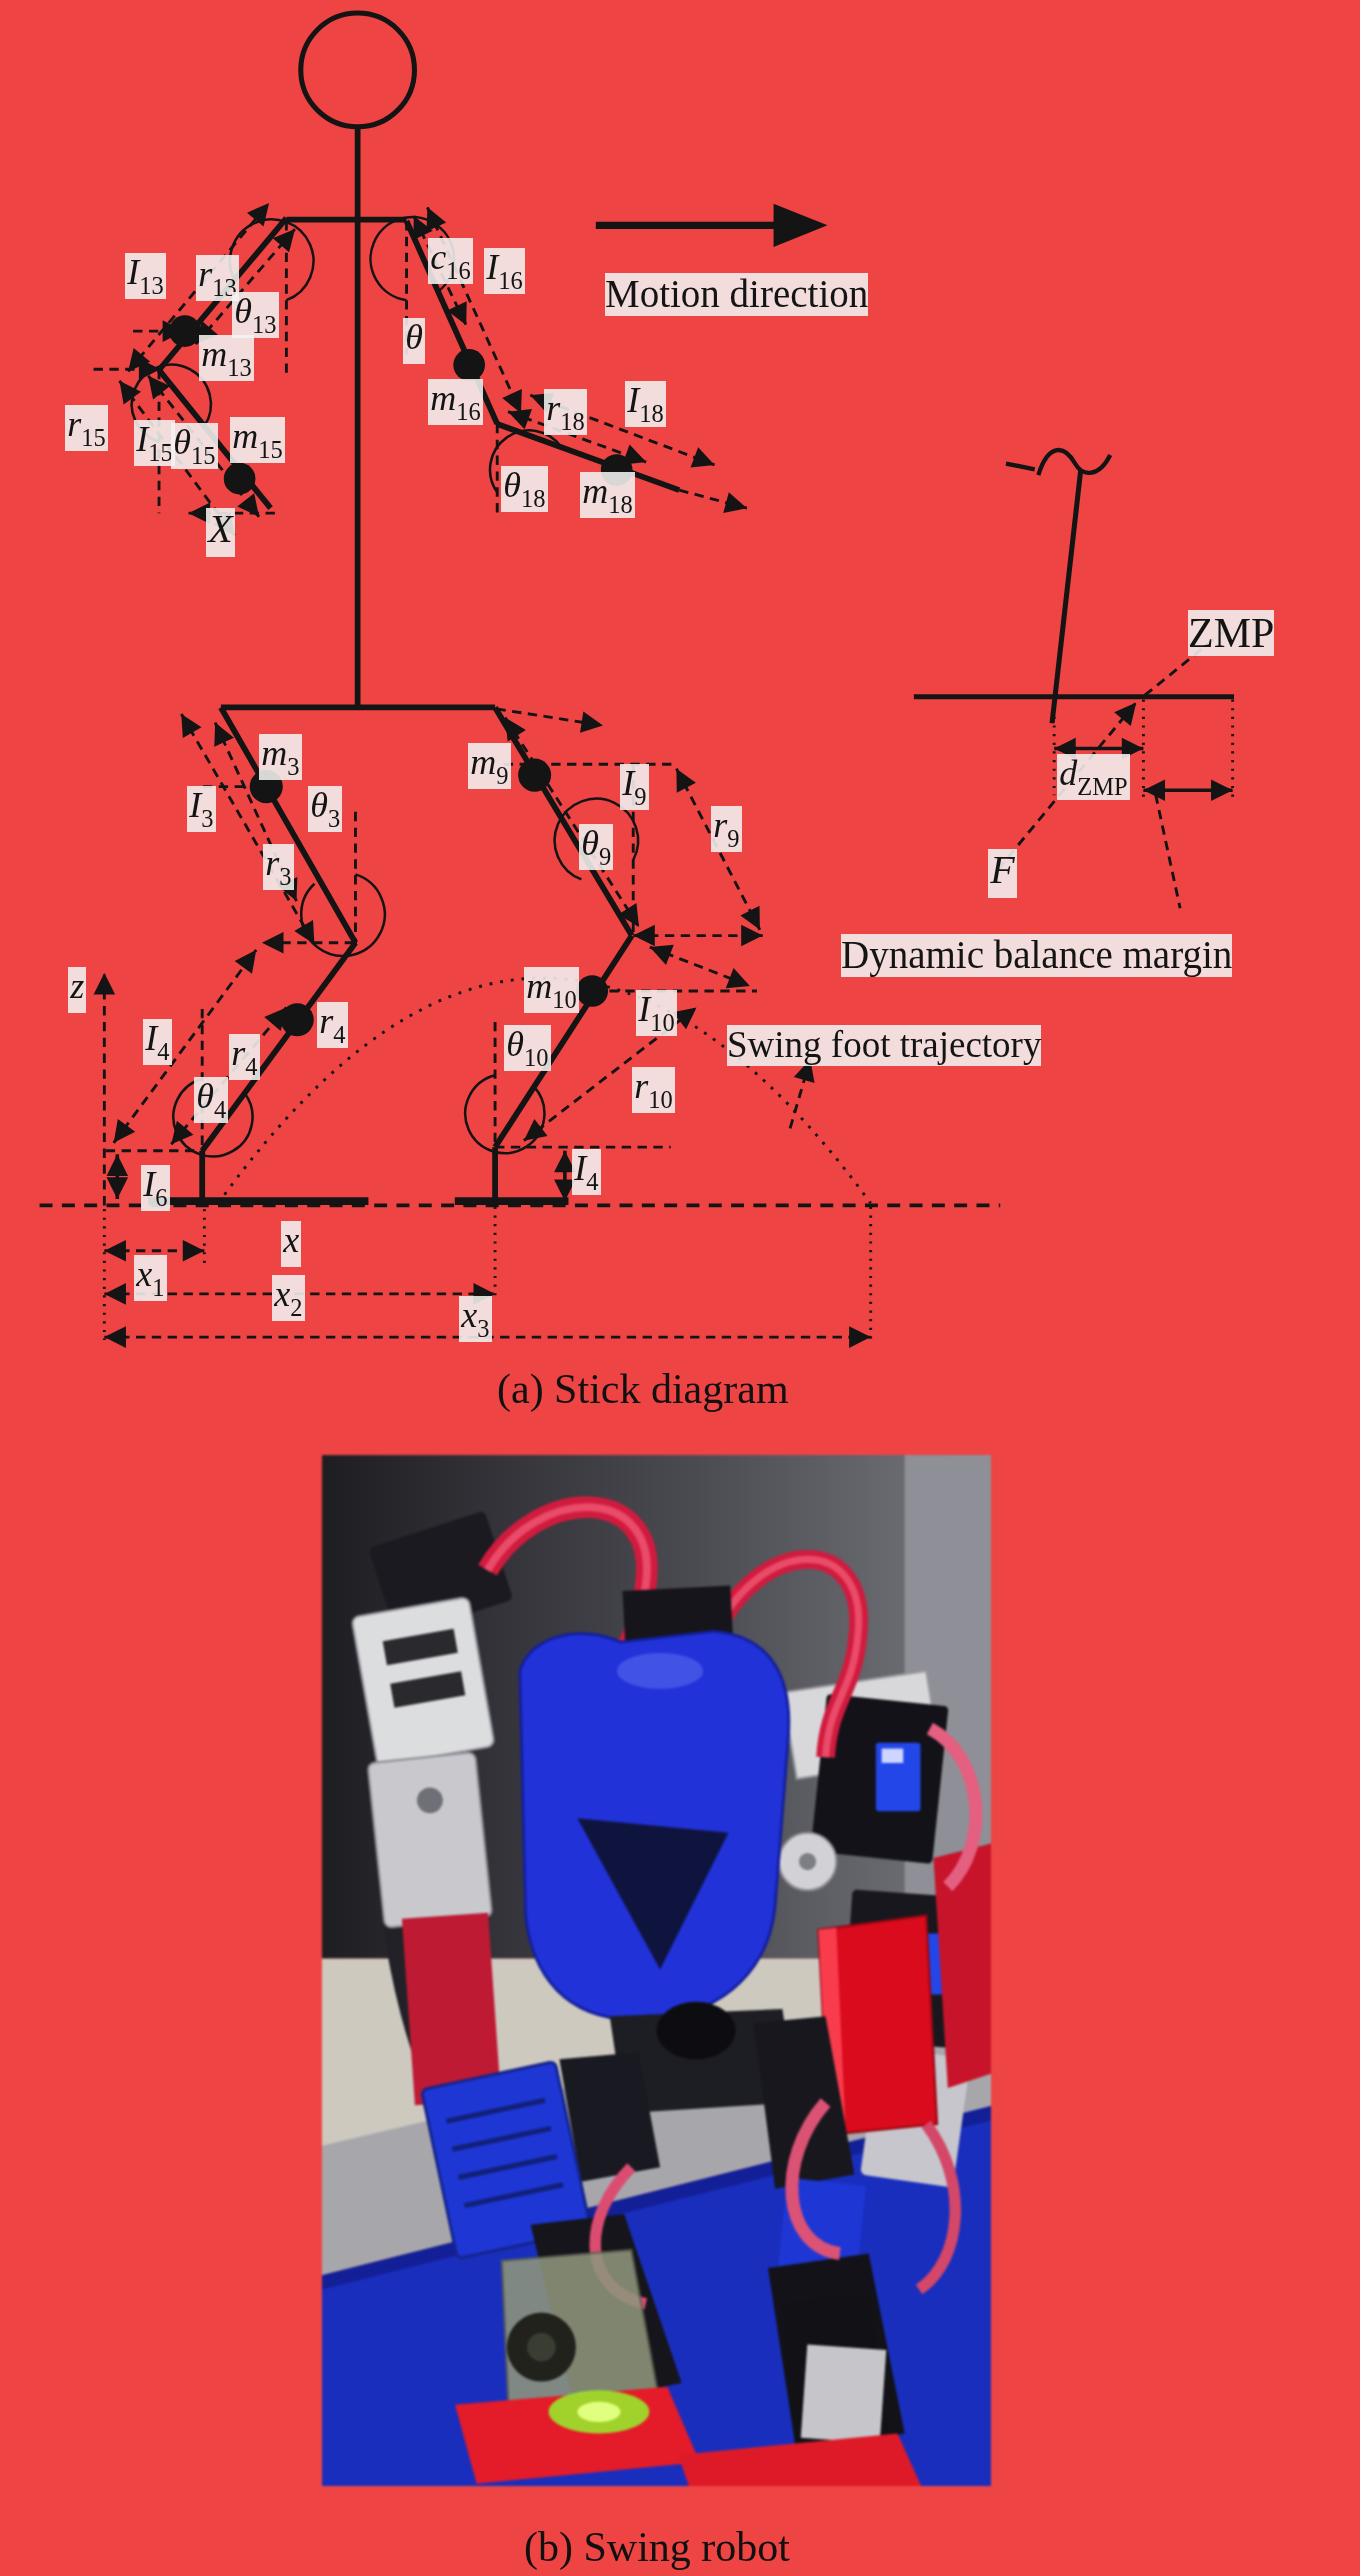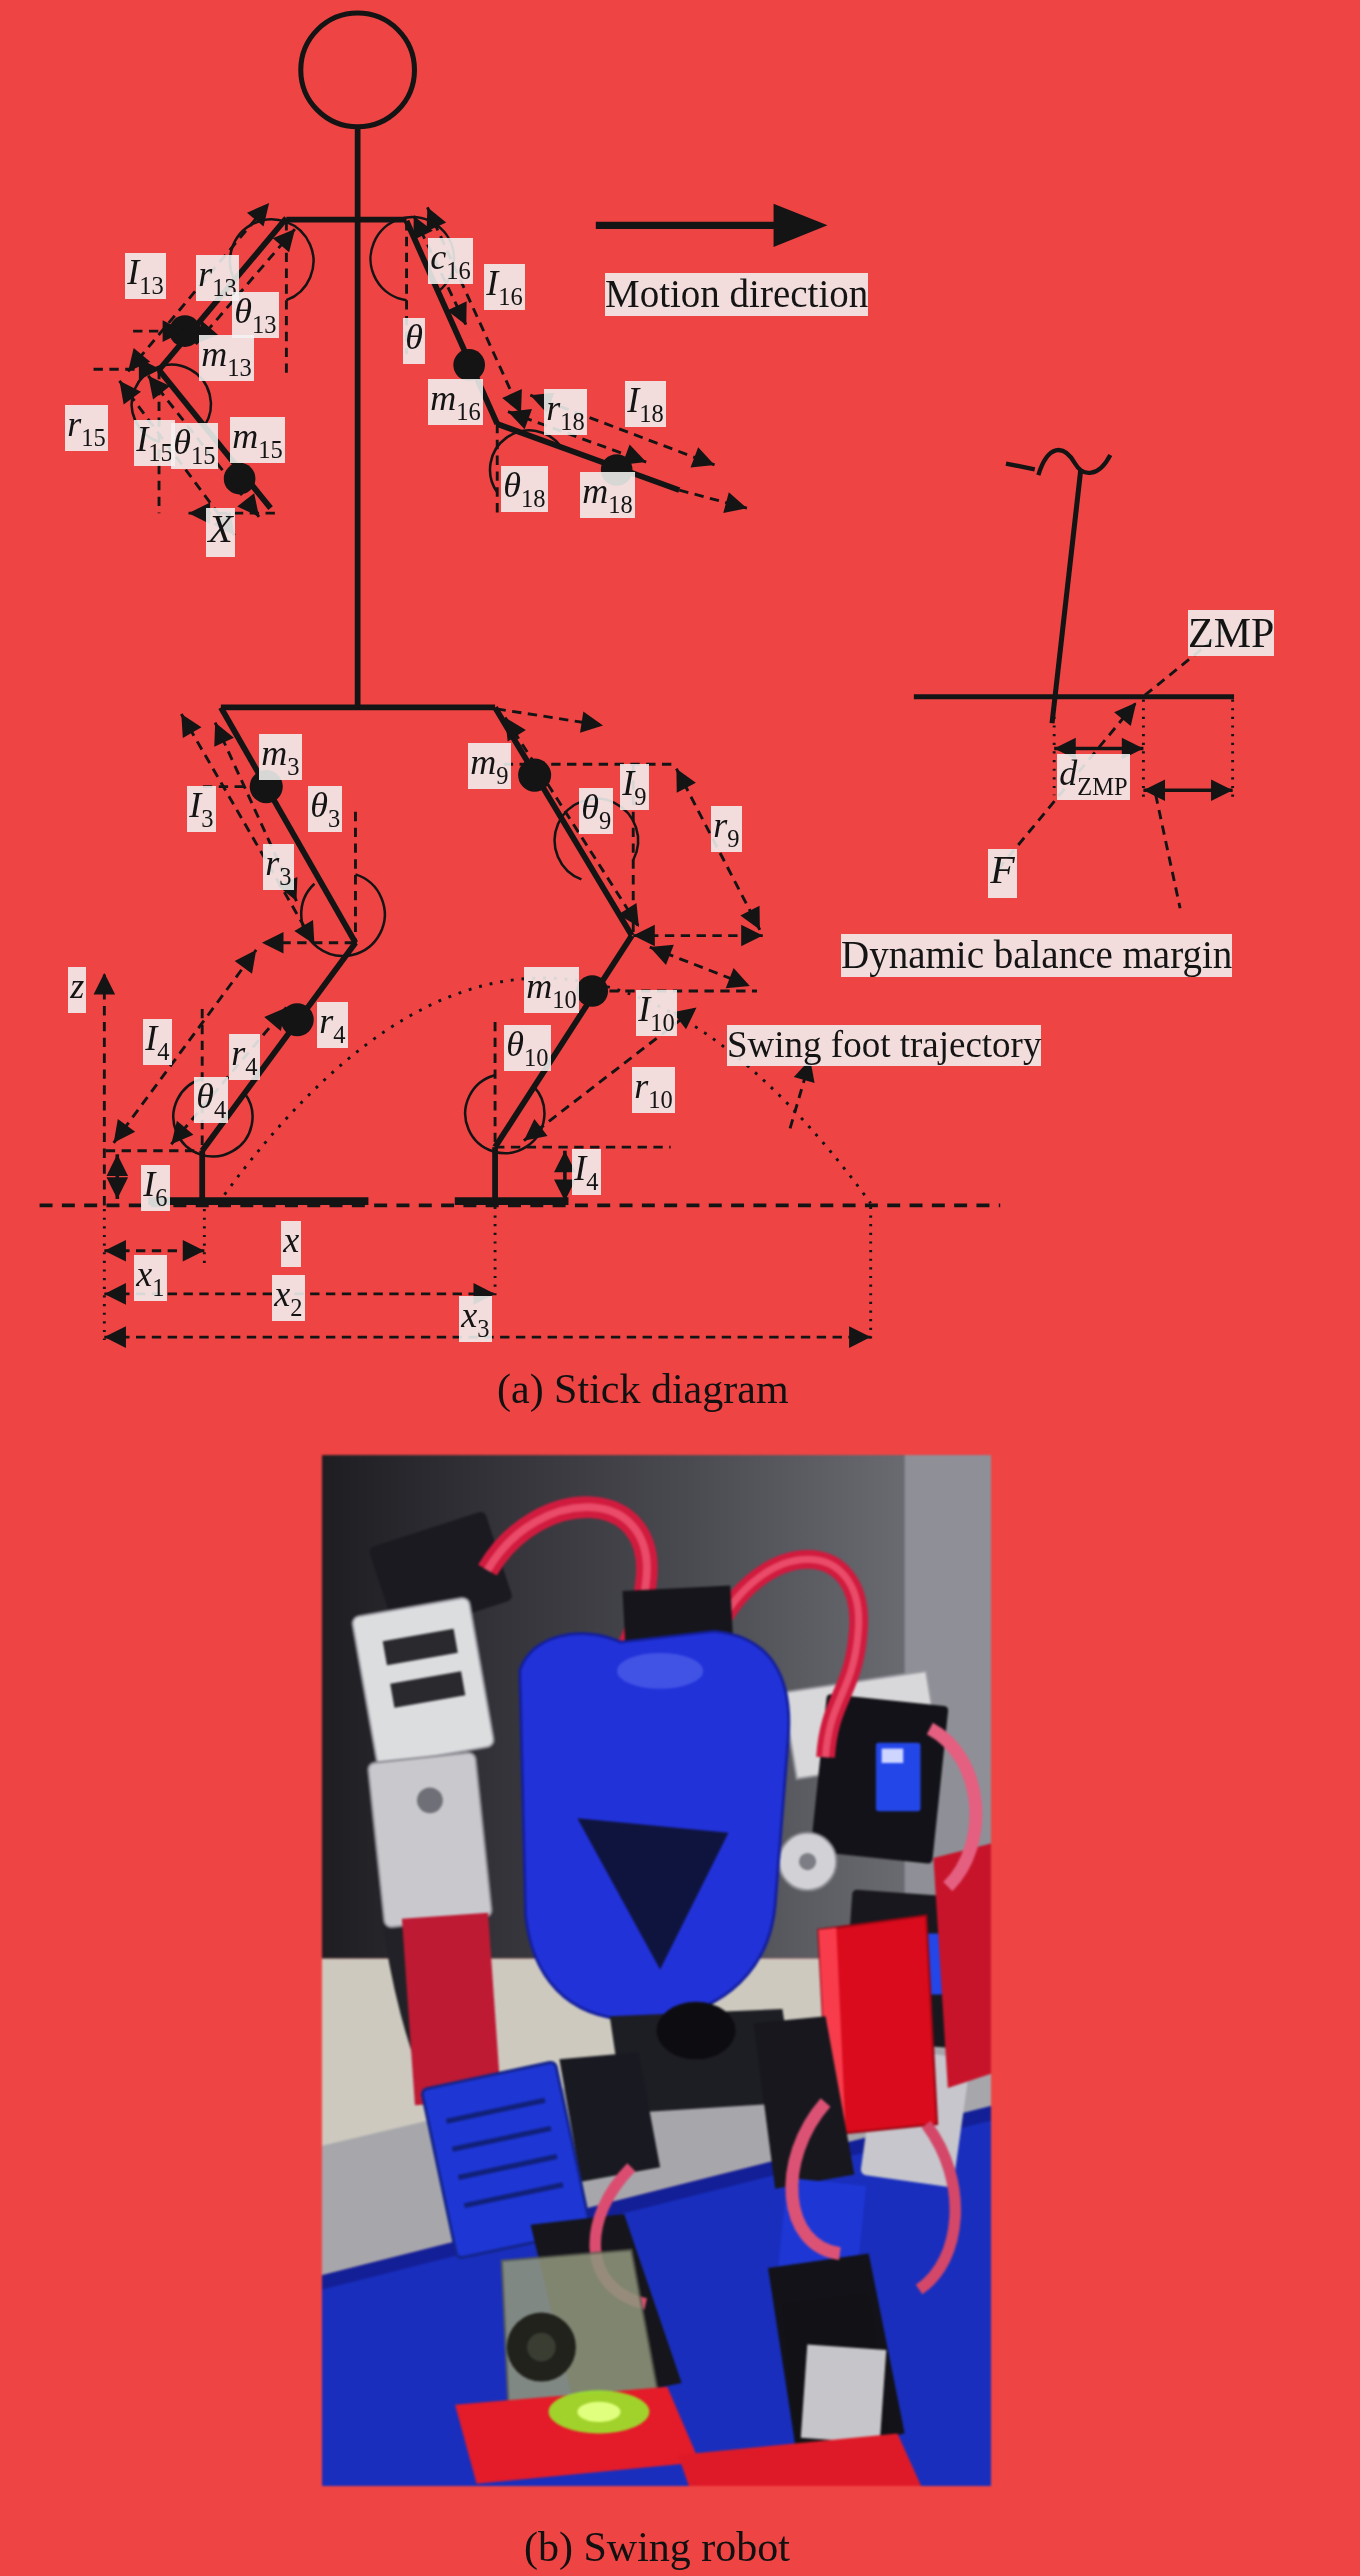--- a/index.html
+++ b/index.html
@@ -165,36 +165,36 @@
 <div class="vl" style="left:196px;top:255px"><span>r</span><sub>13</sub></div>
 <div class="vl" style="left:232px;top:292px"><span>θ</span><sub>13</sub></div>
 <div class="vl" style="left:199px;top:335px"><span>m</span><sub>13</sub></div>
 <div class="vl" style="left:65px;top:405px"><span>r</span><sub>15</sub></div>
 <div class="vl" style="left:134px;top:420px"><span>I</span><sub>15</sub></div>
 <div class="vl" style="left:171px;top:423px"><span>θ</span><sub>15</sub></div>
 <div class="vl" style="left:230px;top:417px"><span>m</span><sub>15</sub></div>
 <div class="vl" style="left:206px;top:508px;font-size:40px"><span>X</span><sub></sub></div>
 
 <div class="vl" style="left:428px;top:238px"><span>c</span><sub>16</sub></div>
-<div class="vl" style="left:484px;top:264px"><span>I</span><sub>16</sub></div>
+<div class="vl" style="left:484px;top:248px"><span>I</span><sub>16</sub></div>
 <div class="vl" style="left:403px;top:318px"><span>θ</span><sub></sub></div>
 <div class="vl" style="left:428px;top:379px"><span>m</span><sub>16</sub></div>
 <div class="vl" style="left:544px;top:389px"><span>r</span><sub>18</sub></div>
 <div class="vl" style="left:625px;top:381px"><span>I</span><sub>18</sub></div>
 <div class="vl" style="left:501px;top:466px"><span>θ</span><sub>18</sub></div>
 <div class="vl" style="left:580px;top:472px"><span>m</span><sub>18</sub></div>
 
 <div class="vl" style="left:259px;top:734px"><span>m</span><sub>3</sub></div>
 <div class="vl" style="left:187px;top:786px"><span>I</span><sub>3</sub></div>
 <div class="vl" style="left:308px;top:786px"><span>θ</span><sub>3</sub></div>
 <div class="vl" style="left:263px;top:844px"><span>r</span><sub>3</sub></div>
 
 <div class="vl" style="left:468px;top:743px"><span>m</span><sub>9</sub></div>
 <div class="vl" style="left:620px;top:764px"><span>I</span><sub>9</sub></div>
-<div class="vl" style="left:579px;top:788px"><span>θ</span><sub>9</sub></div>
+<div class="vl" style="left:579px;top:824px"><span>θ</span><sub>9</sub></div>
 <div class="vl" style="left:711px;top:806px"><span>r</span><sub>9</sub></div>
 
 <div class="vl" style="left:143px;top:1019px"><span>I</span><sub>4</sub></div>
 <div class="vl" style="left:229px;top:1034px"><span>r</span><sub>4</sub></div>
 <div class="vl" style="left:194px;top:1077px"><span>θ</span><sub>4</sub></div>
 <div class="vl" style="left:317px;top:1002px"><span>r</span><sub>4</sub></div>
 <div class="vl" style="left:141px;top:1165px"><span>I</span><sub>6</sub></div>
 
 <div class="vl" style="left:524px;top:967px"><span>m</span><sub>10</sub></div>
 <div class="vl" style="left:636px;top:990px"><span>I</span><sub>10</sub></div>

